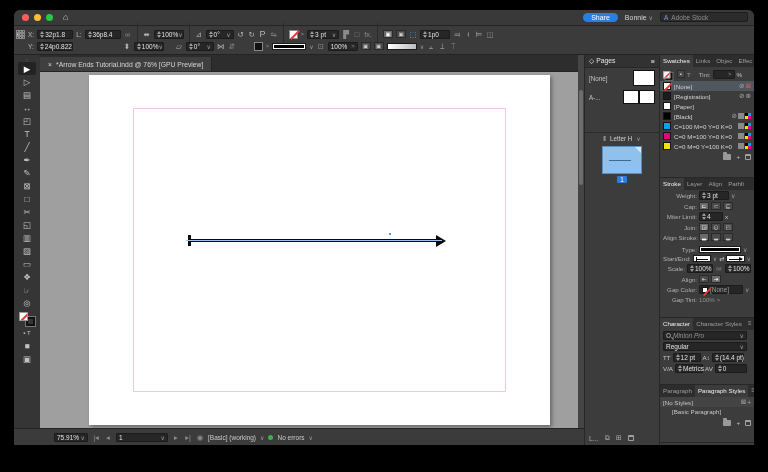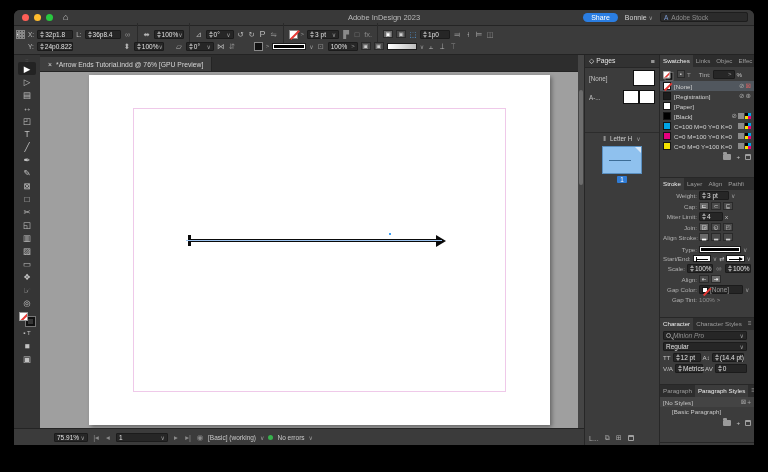--- a/index.html
+++ b/index.html
@@ -131,21 +131,20 @@
 
 <div class="window">
 
   <div class="titlebar">
     <div class="lights">
       <span class="light" style="background:#ff5f57"></span>
       <span class="light" style="background:#febc2e"></span>
       <span class="light" style="background:#28c840"></span>
     </div>
     <span class="home">⌂</span>
-    <div class="apptitle">Adobe InDesign 2023</div>
     <div class="tb-right">
       <span class="share">Share</span>
       <span class="user"><span>Bonnie</span> <span class="chev">∨</span></span>
       <span class="stockbox">
           <span class="sicon">A</span>
           <span>Adobe Stock</span>
         </span>
     </div>
   </div>
 

